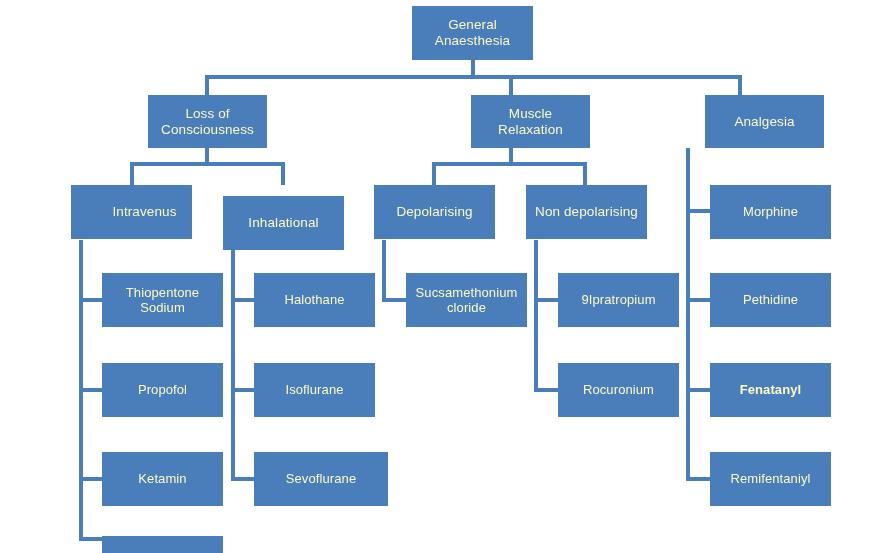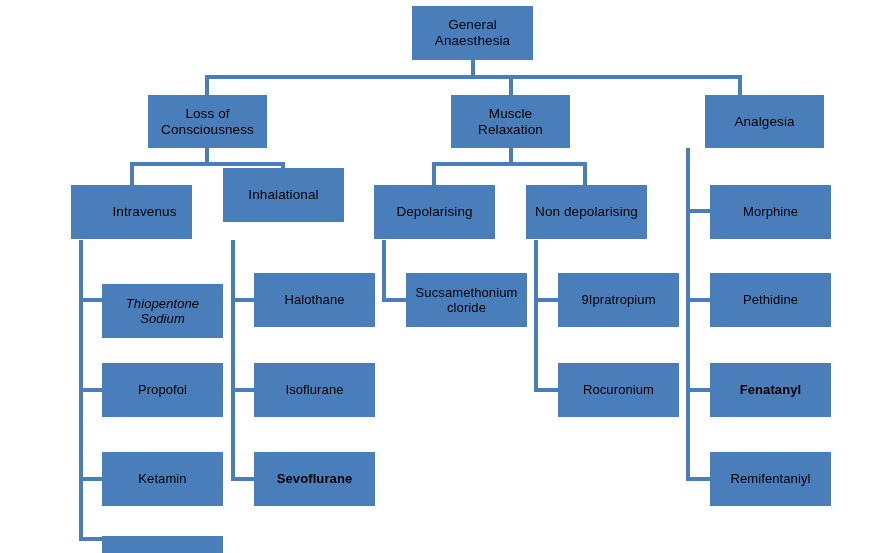--- a/index.html
+++ b/index.html
@@ -12,21 +12,21 @@
     width: 896px;
     height: 553px;
     background: #ffffff;
     overflow: hidden;
     font-family: "Liberation Sans", sans-serif;
   }
   .node {
     position: absolute;
     box-sizing: border-box;
     background: #4a7ebb;
-    color: #000000;
+    color: #fef9c3;
     display: flex;
     align-items: center;
     justify-content: center;
     text-align: center;
     line-height: 1.18;
     letter-spacing: 0.1px;
     padding: 2px 4px;
     z-index: 2;
     white-space: pre-line;
   }
@@ -84,46 +84,46 @@
   <div class="conn" style="left:686px; top:298px; width:24px; height:4px;"></div>
   <div class="conn" style="left:686px; top:388px; width:24px; height:4px;"></div>
   <div class="conn" style="left:686px; top:477px; width:24px; height:4px;"></div>
 
   <div class="node t-root" style="left:412px; top:6px; width:121px; height:54px;">General
 Anaesthesia</div>
 
   <div class="node t-l1" style="left:148px; top:95px; width:119px; height:53px;">Loss of
 Consciousness</div>
 
-  <div class="node t-l1" style="left:451px; top:95px; width:119px; height:53px;">Muscle Relaxation</div>
+  <div class="node t-l1" style="left:471px; top:95px; width:119px; height:53px;">Muscle Relaxation</div>
 
   <div class="node t-l1" style="left:681px; top:95px; width:119px; height:53px;margin-left:24px;">Analgesia</div>
 
   <div class="node t-l2" style="left:71px; top:185px; width:121px; height:54px;padding-left:30px;">Intravenus</div>
 
-  <div class="node t-l2" style="left:223px; top:168px; width:121px; height:54px;">Inhalational</div>
+  <div class="node t-l2" style="left:223px; top:196px; width:121px; height:54px;">Inhalational</div>
 
   <div class="node t-l2" style="left:374px; top:185px; width:121px; height:54px;">Depolarising</div>
 
   <div class="node t-l2" style="left:526px; top:185px; width:121px; height:54px;">Non depolarising</div>
 
-  <div class="node t-leaf" style="left:102px; top:284px; width:121px; height:54px;font-style:italic;">Thiopentone
+  <div class="node t-leaf" style="left:102px; top:273px; width:121px; height:54px;">Thiopentone
 Sodium</div>
 
   <div class="node t-leaf" style="left:102px; top:363px; width:121px; height:54px;">Propofol</div>
 
   <div class="node t-leaf" style="left:102px; top:452px; width:121px; height:54px;">Ketamin</div>
 
   <div class="node t-leaf" style="left:102px; top:536px; width:121px; height:54px;"></div>
 
   <div class="node t-leaf" style="left:254px; top:273px; width:121px; height:54px;">Halothane</div>
 
   <div class="node t-leaf" style="left:254px; top:363px; width:121px; height:54px;">Isoflurane</div>
 
-  <div class="node t-leaf" style="left:254px; top:452px; width:121px; height:54px;font-weight:bold;">Sevoflurane</div>
+  <div class="node t-leaf" style="left:254px; top:452px; width:134px; height:54px;">Sevoflurane</div>
 
   <div class="node t-leaf" style="left:406px; top:273px; width:121px; height:54px;">Sucsamethonium
 cloride</div>
 
   <div class="node t-leaf" style="left:558px; top:273px; width:121px; height:54px;text-align:center;">9Ipratropium</div>
 
   <div class="node t-leaf" style="left:558px; top:363px; width:121px; height:54px;">Rocuronium</div>
 
   <div class="node t-leaf" style="left:710px; top:185px; width:121px; height:54px;">Morphine</div>
 

